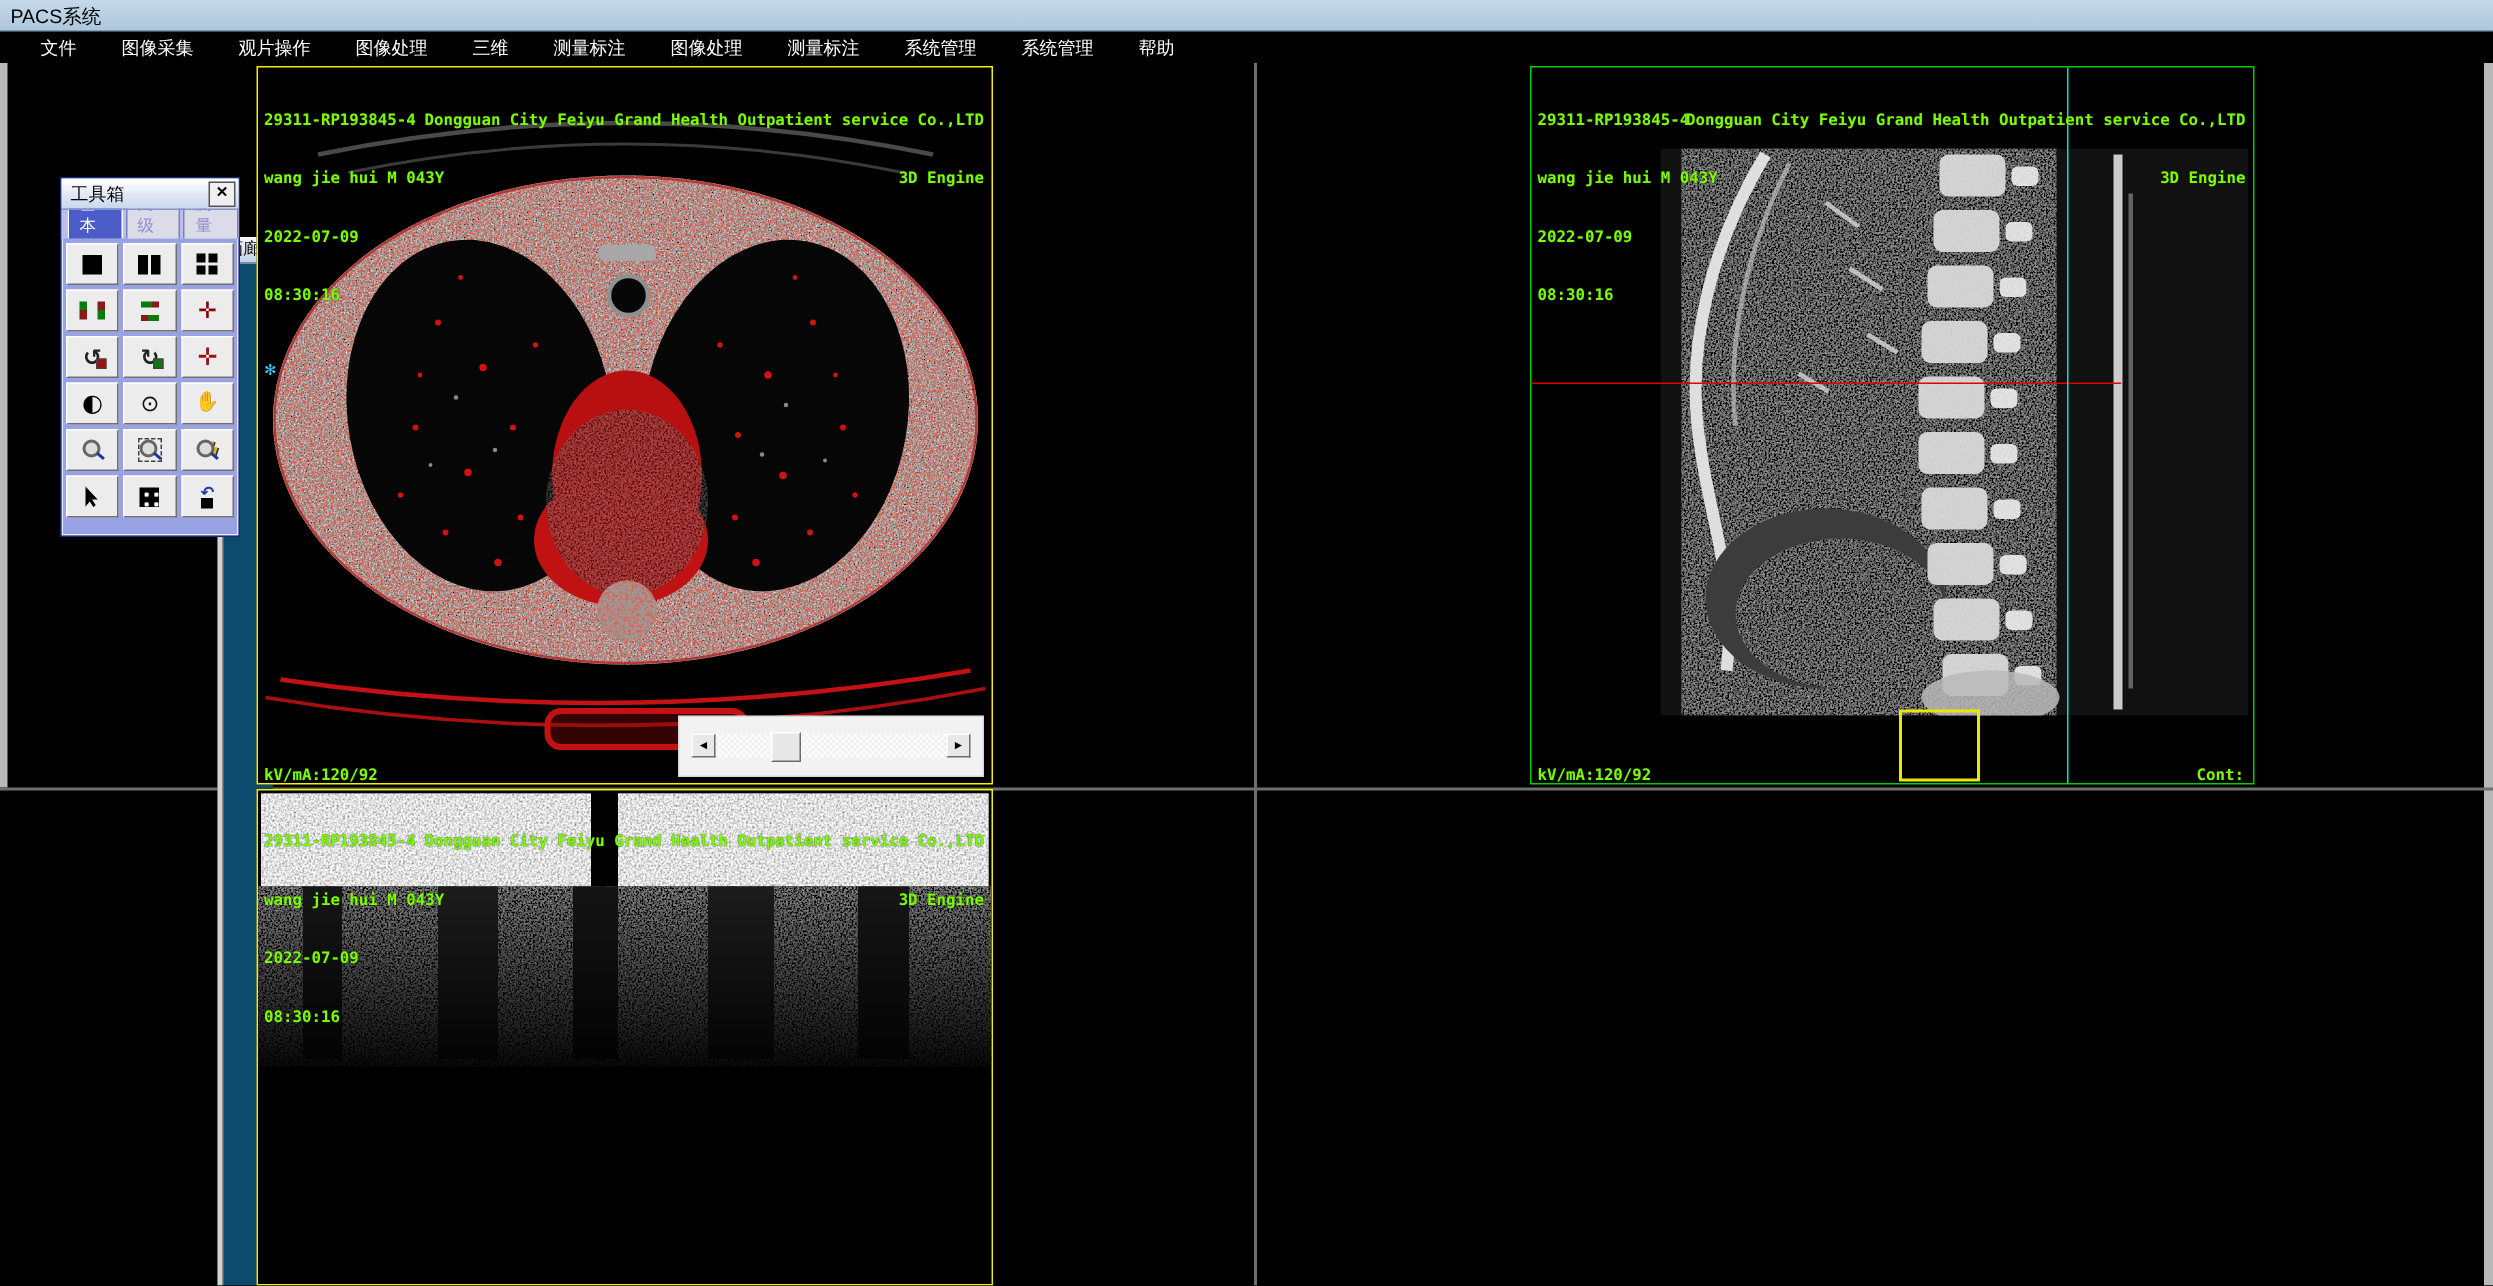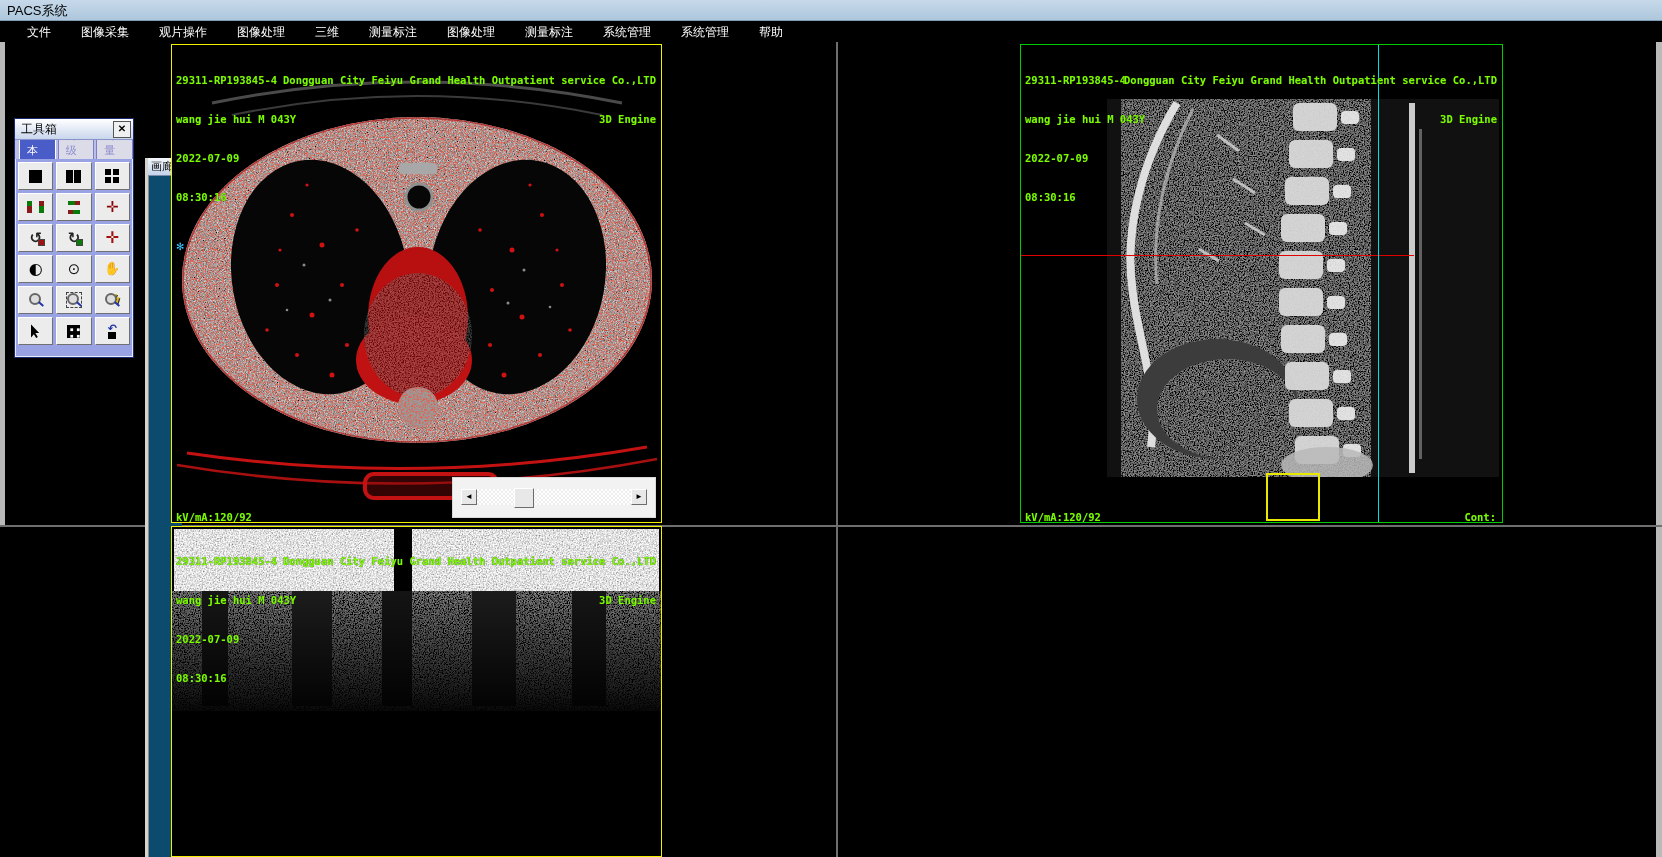--- a/index.html
+++ b/index.html
@@ -47,21 +47,21 @@
   
   #axial-marker{color:#39c4ff;font-size:10px;z-index:6;}
 
   
   #gallery{left:145px;top:158px;width:34px;height:699px;background:#0c4a6e;
     border-left:3px solid #d6d3ce;box-shadow:1px 0 0 #8a8a8a inset;z-index:2;overflow:hidden;}
   #gallery-title{height:17px;background:linear-gradient(#f4f7fb,#c3d3ea);color:#000;font-size:11px;
     line-height:17px;padding-left:3px;overflow:hidden;white-space:nowrap;border-bottom:1px solid #7a8aa8;}
 
   
-  #toolbox{left:14px;top:118px;width:118px;height:238px;background:#99a2e2;z-index:20;
+  #toolbox{left:40px;top:118px;width:118px;height:238px;background:#99a2e2;z-index:20;
     border:1px solid #1b2a72;box-shadow:0 0 0 1px #e7ecf4 inset;}
   #toolbox-title{position:relative;height:20px;background:linear-gradient(#ffffff,#c9d6ec);
     color:#000;font-size:12px;line-height:20px;padding-left:6px;border-bottom:1px solid #8894c8;}
   #toolbox-close{position:absolute;right:2px;top:2px;width:16px;height:15px;background:#f0f0f0;
     border:1px solid #555;font-size:10px;font-weight:bold;line-height:13px;text-align:center;cursor:pointer;}
   #toolbox-tabs{display:flex;height:19px;background:#b9bfe8;align-items:flex-end;padding-left:4px;gap:2px;}
   .tab{font-size:11px;padding:2px 7px 1px;border:1px solid #7d7dc8;border-bottom:none;color:#8d8dd0;
     background:#dcdcе8;background:#dcdce8;cursor:pointer;}
   .tab.active{background:#4a5cc8;color:#fff;border-color:#fff;}
   #tool-grid{display:grid;grid-template-columns:repeat(3,1fr);gap:3px;padding:3px;}

